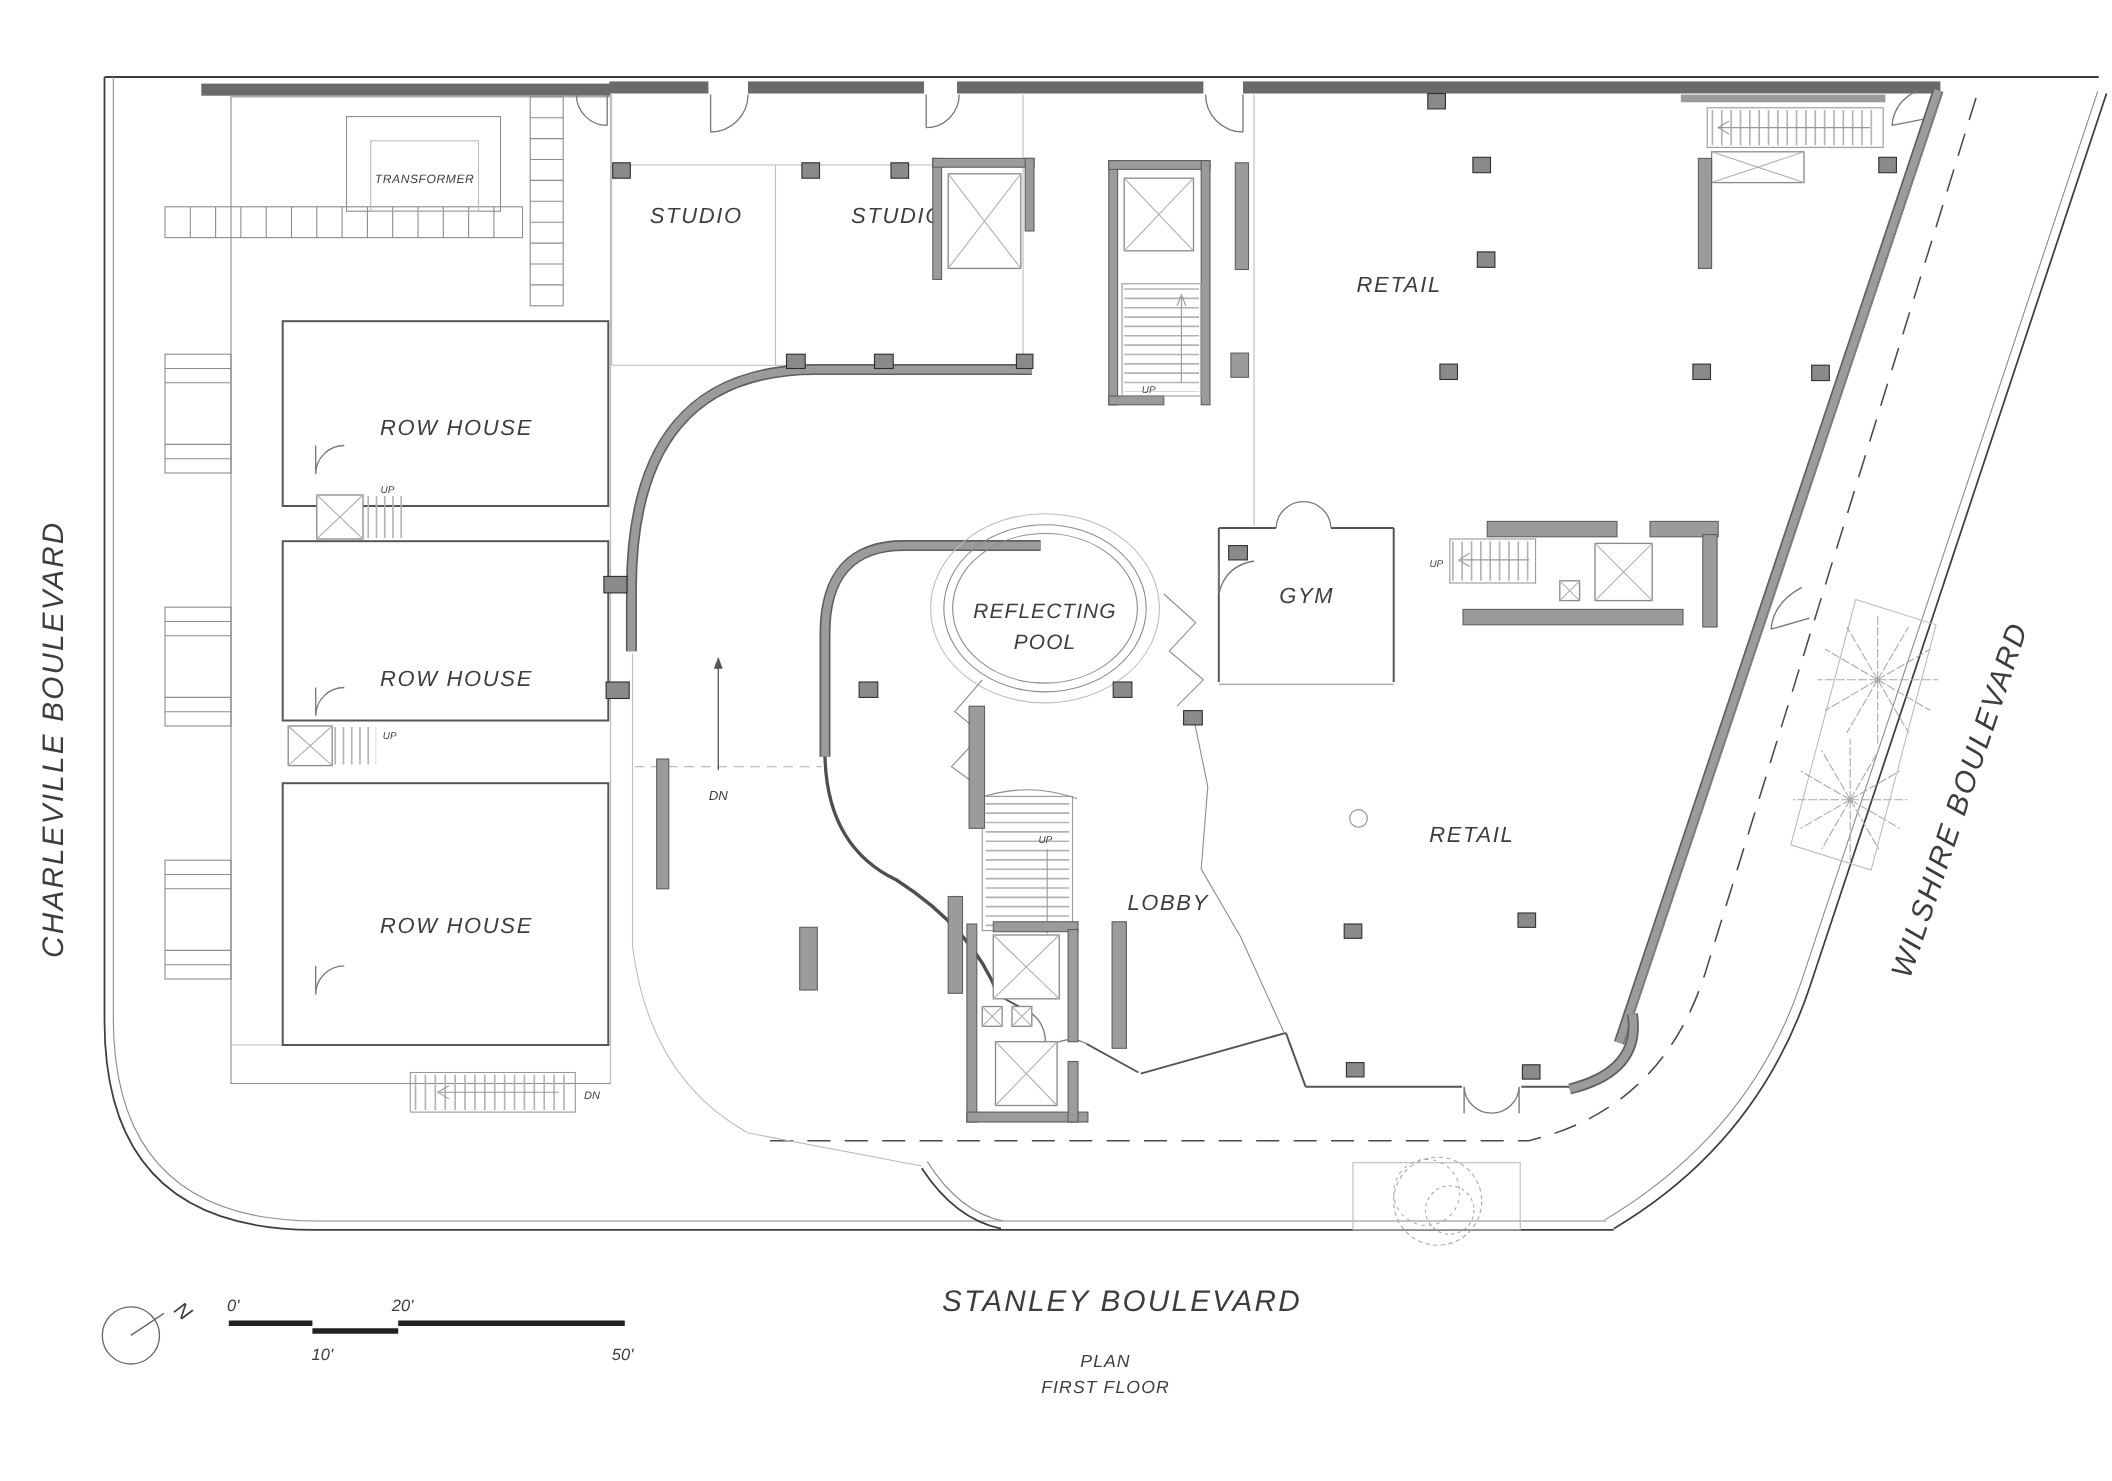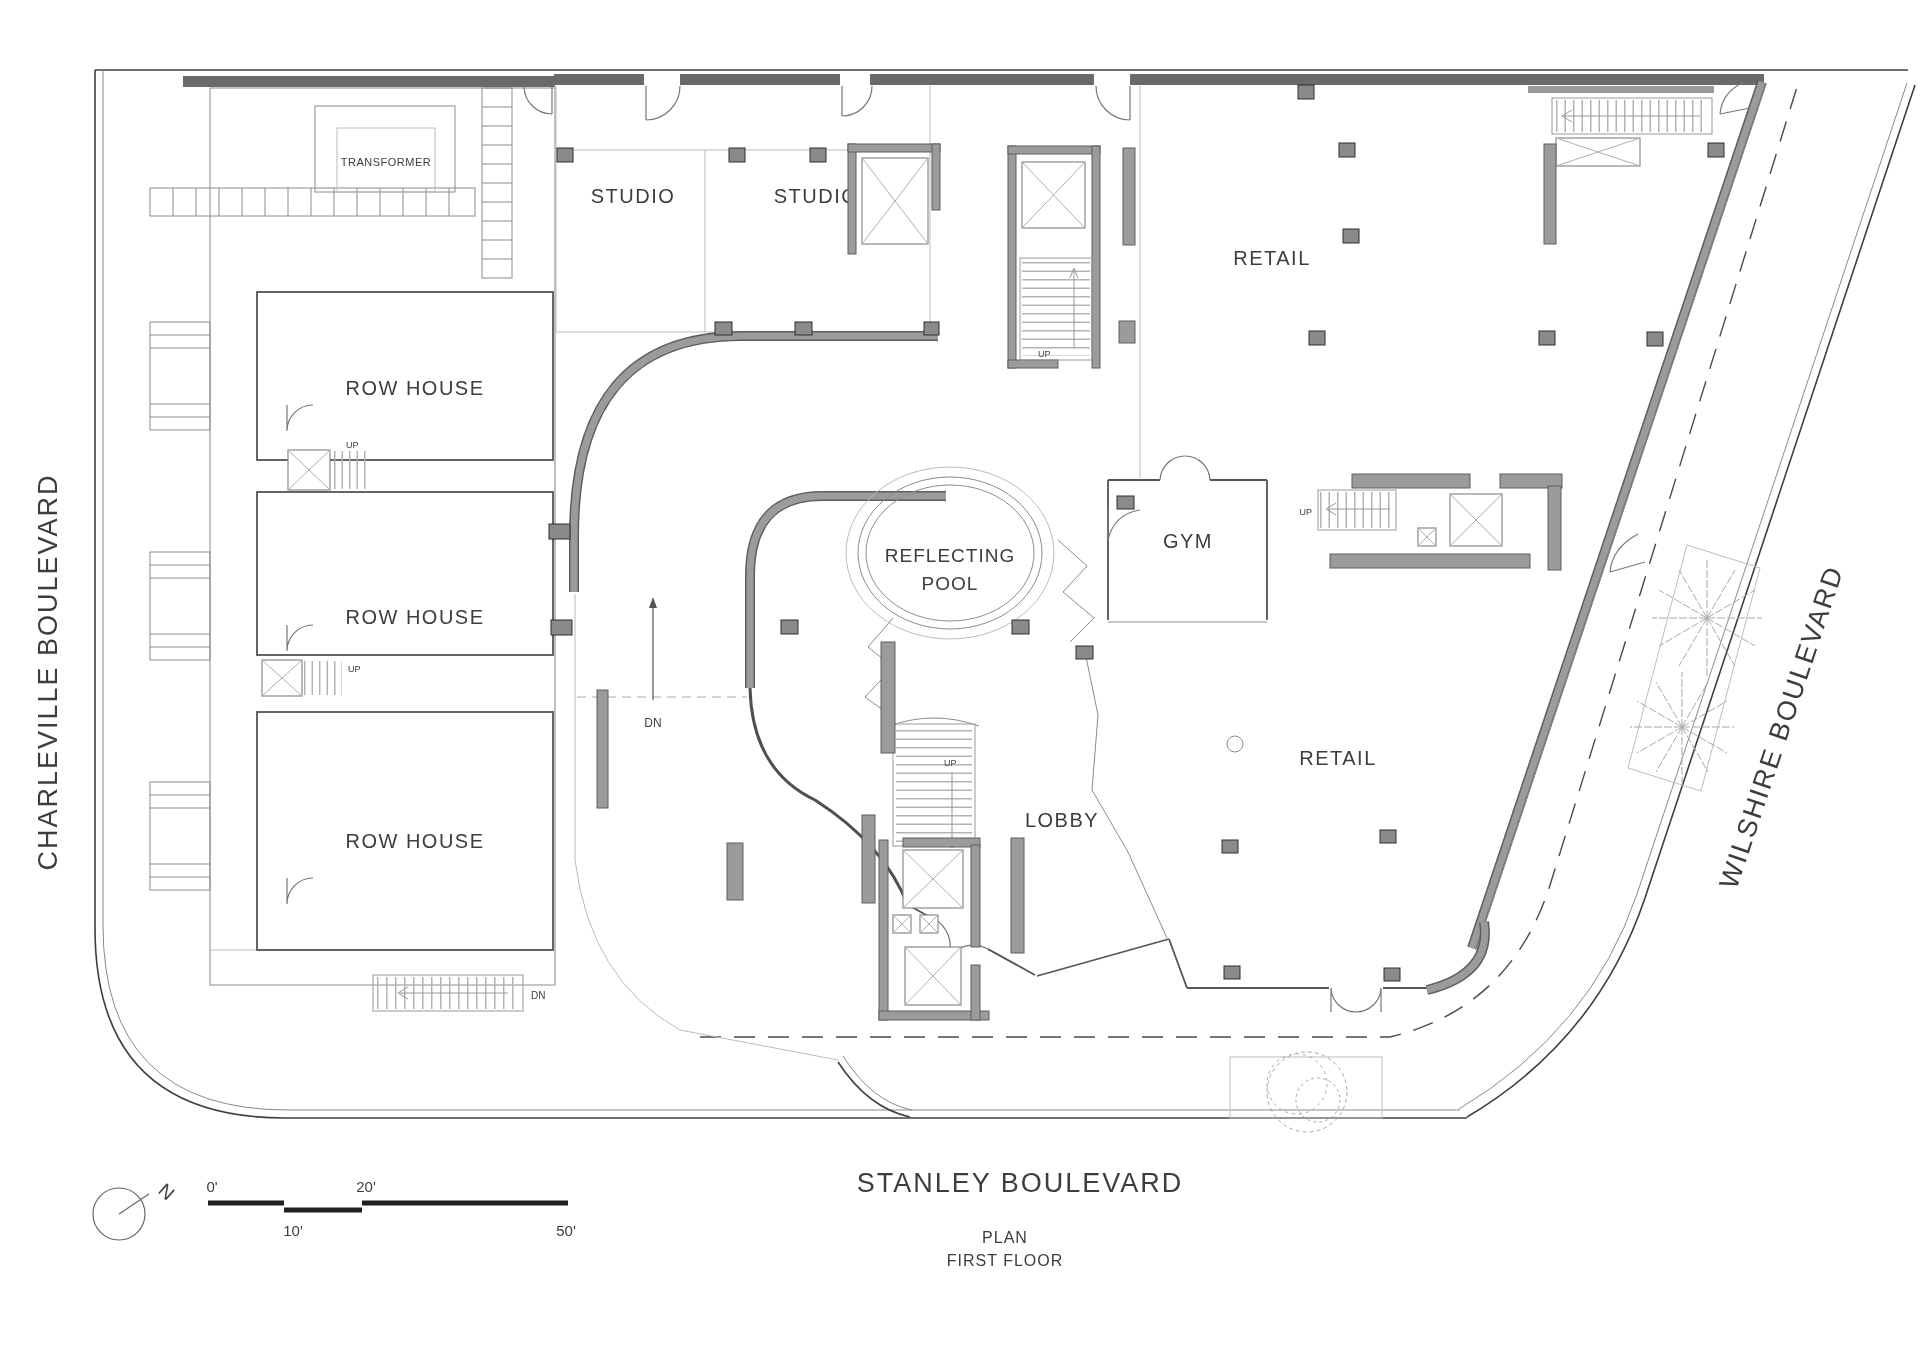--- a/index.html
+++ b/index.html
@@ -1,16 +1,16 @@
 <!DOCTYPE html>
 <html><head>
 <meta charset="utf-8">
 <style>
   html,body{margin:0;padding:0;background:#ffffff;}
-  #page{position:relative;width:1920px;height:1346px;background:#ffffff;overflow:hidden;}
+  #page{position:relative;width:1920px;height:1346px;background:#ffffff;overflow:hidden;font-style:italic;}
   svg{position:absolute;left:0;top:0;}
   text{font-family:"Liberation Sans","DejaVu Sans",sans-serif;fill:#3d3d3d;}
   .room{font-size:20px;letter-spacing:1.5px;text-anchor:middle;}
   .roomsm{font-size:19px;letter-spacing:1px;text-anchor:middle;}
   .tform{font-size:11px;letter-spacing:.5px;text-anchor:middle;}
   .tiny{font-size:9px;}
   .tiny2{font-size:10px;}
   .street{font-size:27px;letter-spacing:2px;text-anchor:middle;}
   .sub{font-size:16px;letter-spacing:1px;text-anchor:middle;}
   .scalet{font-size:15px;text-anchor:middle;}

